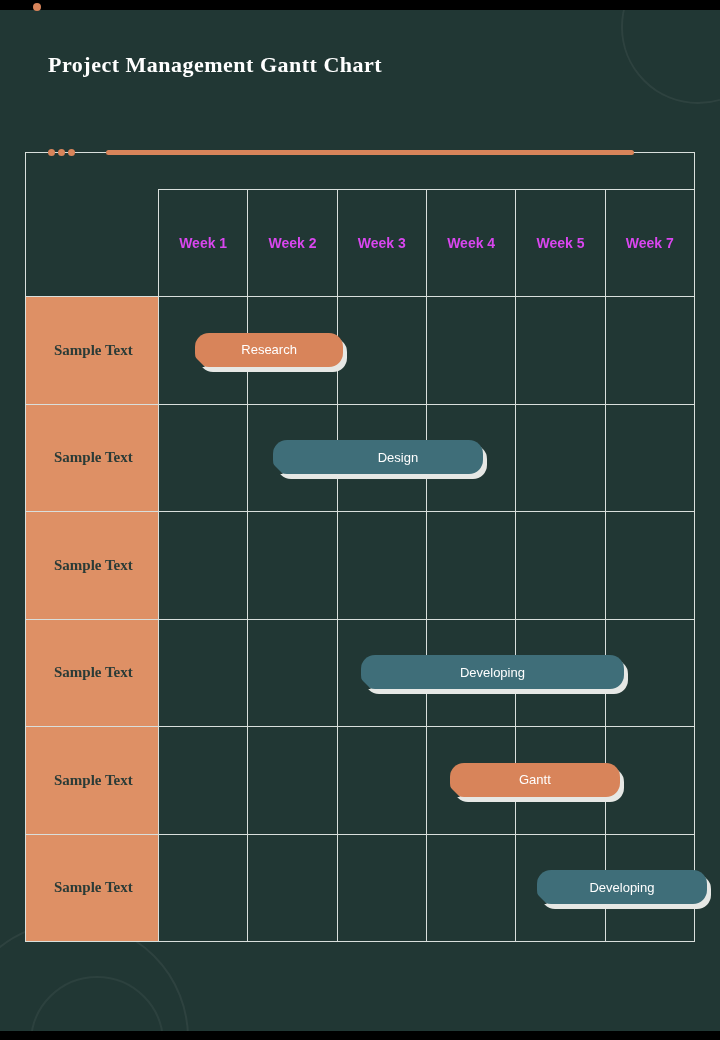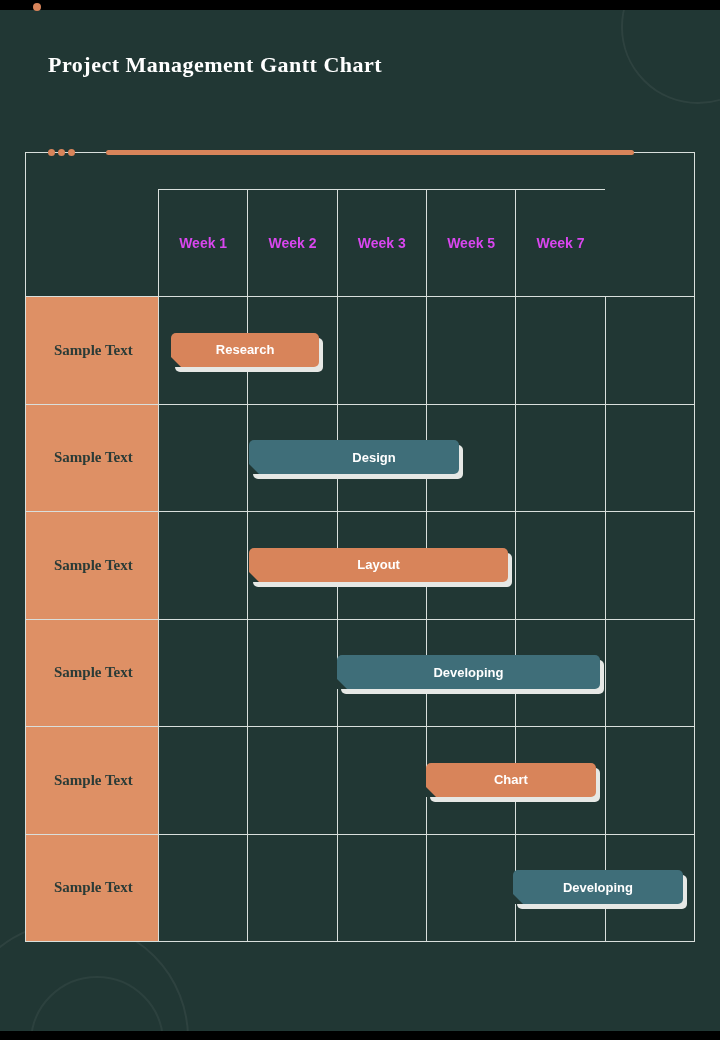--- a/index.html
+++ b/index.html
@@ -33,24 +33,24 @@
   .row-labels{display:grid;grid-template-rows:repeat(6,1fr);background:var(--label-column,#DE9065);}
   .label-cell{display:flex;align-items:center;padding-left:28px;
         border-top:1px solid var(--grid-line,#D9DFDC);
         font-family:"Liberation Serif",serif;font-weight:700;font-size:15px;
         color:var(--label-text,#2A3B37);}
   .body{position:relative;}
   .grid-cells{position:absolute;inset:0;display:grid;
         grid-template-columns:repeat(6,1fr);grid-template-rows:repeat(6,1fr);}
   .grid-cell{border-left:1px solid var(--grid-line,#D9DFDC);border-top:1px solid var(--grid-line,#D9DFDC);}
   .bars-layer{position:absolute;inset:0;}
-  .bar{position:absolute;height:34px;transform:translateY(-50%);border-radius:5px;
+  .bar{position:absolute;height:34px;transform:translateY(-50%);border-radius:14px;
         display:flex;align-items:center;justify-content:center;color:#fff;
-        font-weight:700;font-size:13px;
-        box-shadow:4px 5px 0 var(--bar-shadow,#E6E8E5);}
+        font-weight:400;font-size:13px;
+        box-shadow:4px 5px 0 var(--bar-shadow,#E6E8E5);margin-left:24px;}
   .bar.orange{background:var(--orange,#D8845A);}
   .bar.teal{background:var(--teal,#3F6E79);}
   .bar::after{content:"";position:absolute;left:0;bottom:0;width:0;height:0;
         border-bottom:10px solid var(--background,#213734);border-right:10px solid transparent;}
 </style>
 </head>
 <body>
 
 <div class="page">
   <div class="black-bar top"></div>
@@ -68,20 +68,21 @@
       <i></i>
     </div>
     <div class="accent-line"></div>
 
     <div class="gantt">
       <div class="corner-cell"></div>
       <div class="col-headers">
           <div class="head-cell">Week 1</div>
           <div class="head-cell">Week 2</div>
           <div class="head-cell">Week 3</div>
+          <div class="head-cell">Week 4</div>
           <div class="head-cell">Week 5</div>
           <div class="head-cell">Week 7</div>
         </div>
       <div class="row-labels">
           <div class="label-cell">Sample Text</div>
           <div class="label-cell">Sample Text</div>
           <div class="label-cell">Sample Text</div>
           <div class="label-cell">Sample Text</div>
           <div class="label-cell">Sample Text</div>
           <div class="label-cell">Sample Text</div>
@@ -125,28 +126,25 @@
             <div class="grid-cell"></div>
             <div class="grid-cell"></div>
           </div>
         <div class="bars-layer">
             <div class="bar orange" style="left: 2.5%; width: 27.5%; top: 8.33333%;">
               <span>Research</span>
             </div>
             <div class="bar teal" style="left: 17%; width: 31.6667%; top: 25%; padding-left: 40px;">
               <span>Design</span>
             </div>
-            <div class="bar orange" style="left: 17%; width: 48.3333%; top: 41.6667%;">
-              <span>Layout</span>
-            </div>
             <div class="bar teal" style="left: 33.3333%; width: 49.1667%; top: 58.3333%; text-align: right;">
               <span>Developing</span>
             </div>
             <div class="bar orange" style="left: 50%; width: 31.6667%; top: 75%;">
-              <span>Chart</span>
+              <span>Gantt</span>
             </div>
             <div class="bar teal" style="left: 66.1667%; width: 31.8333%; top: 91.6667%;">
               <span>Developing</span>
             </div>
           </div>
       </div>
     </div>
   </div>
 
   <div class="black-bar bottom"></div>

